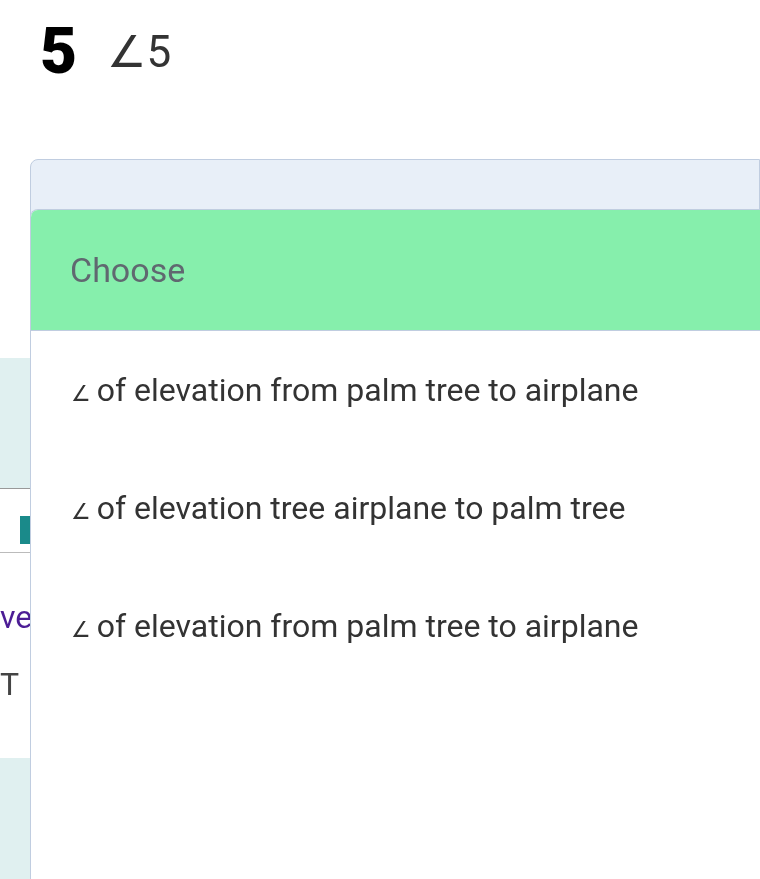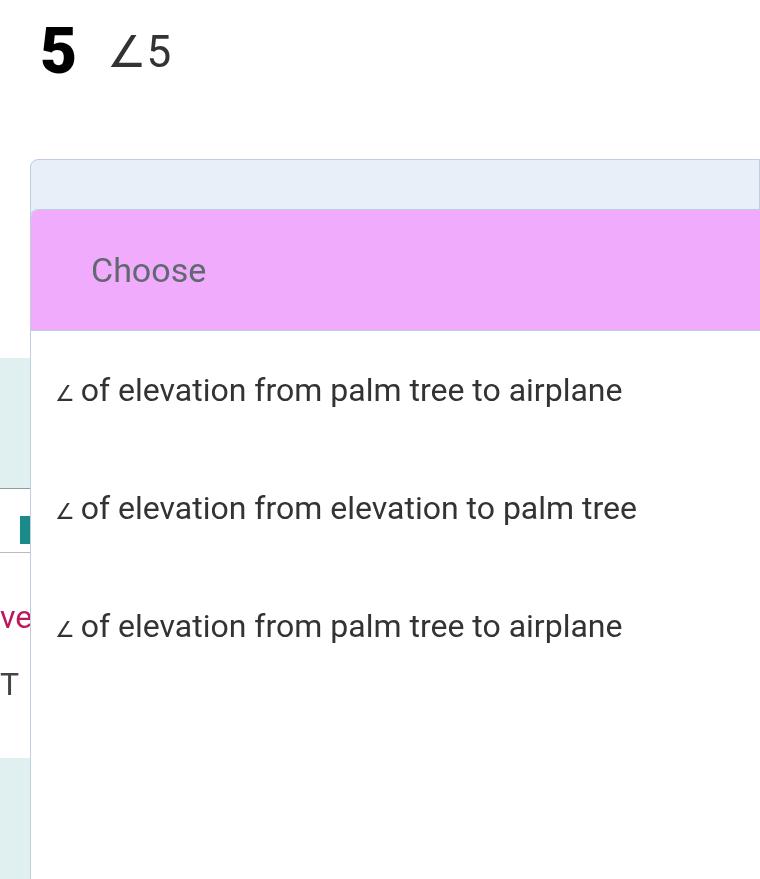--- a/index.html
+++ b/index.html
@@ -66,21 +66,21 @@
       top: 552px;
       height: 1px;
       background: #bbb;
       z-index: 0;
     }
     .bg-text-ve {
       position: absolute;
       left: 0;
       top: 598px;
       font-size: 32px;
-      color: #be185d;
+      color: #4c1d95;
       z-index: 0;
     }
     .bg-text-t {
       position: absolute;
       left: 0;
       top: 665px;
       font-size: 32px;
       color: #444;
       z-index: 0;
     }
@@ -119,31 +119,31 @@
       right: 0;
       bottom: 0;
       background: #fff;
       border-top: 1px solid #c0cde0;
       border-left: 1px solid #c0cde0;
       border-radius: 8px 0 0 0;
       z-index: 2;
       overflow: hidden;
     }
     .dropdown-header {
-      background: #f0abfc;
-      padding: 40px 60px;
+      background: #86efac;
+      padding: 40px 39px;
       font-size: 34px;
       color: #606870;
       border-bottom: 1px solid #c0cde0;
     }
     .dropdown-options {
       background: #fff;
     }
     .dropdown-option {
-      padding: 40px 24px;
+      padding: 40px 40px;
       font-size: 32px;
       color: #333;
       cursor: pointer;
       white-space: nowrap;
     }
     .angle-symbol {
       font-size: 22px;
       vertical-align: baseline;
       margin-right: 6px;
     }
@@ -166,20 +166,20 @@
 
 <div class="dropdown-panel">
   <div class="dropdown-back"></div>
   <div class="dropdown-main">
     <div class="dropdown-header">Choose</div>
     <div class="dropdown-options">
       <div class="dropdown-option">
         <span class="angle-symbol">∠</span><span>of elevation from palm tree to airplane</span>
       </div>
       <div class="dropdown-option">
-        <span class="angle-symbol">∠</span><span>of elevation from elevation to palm tree</span>
+        <span class="angle-symbol">∠</span><span>of elevation tree airplane to palm tree</span>
       </div>
       <div class="dropdown-option">
         <span class="angle-symbol">∠</span><span>of elevation from palm tree to airplane</span>
       </div>
     </div>
   </div>
 </div>
 
 </body></html>

